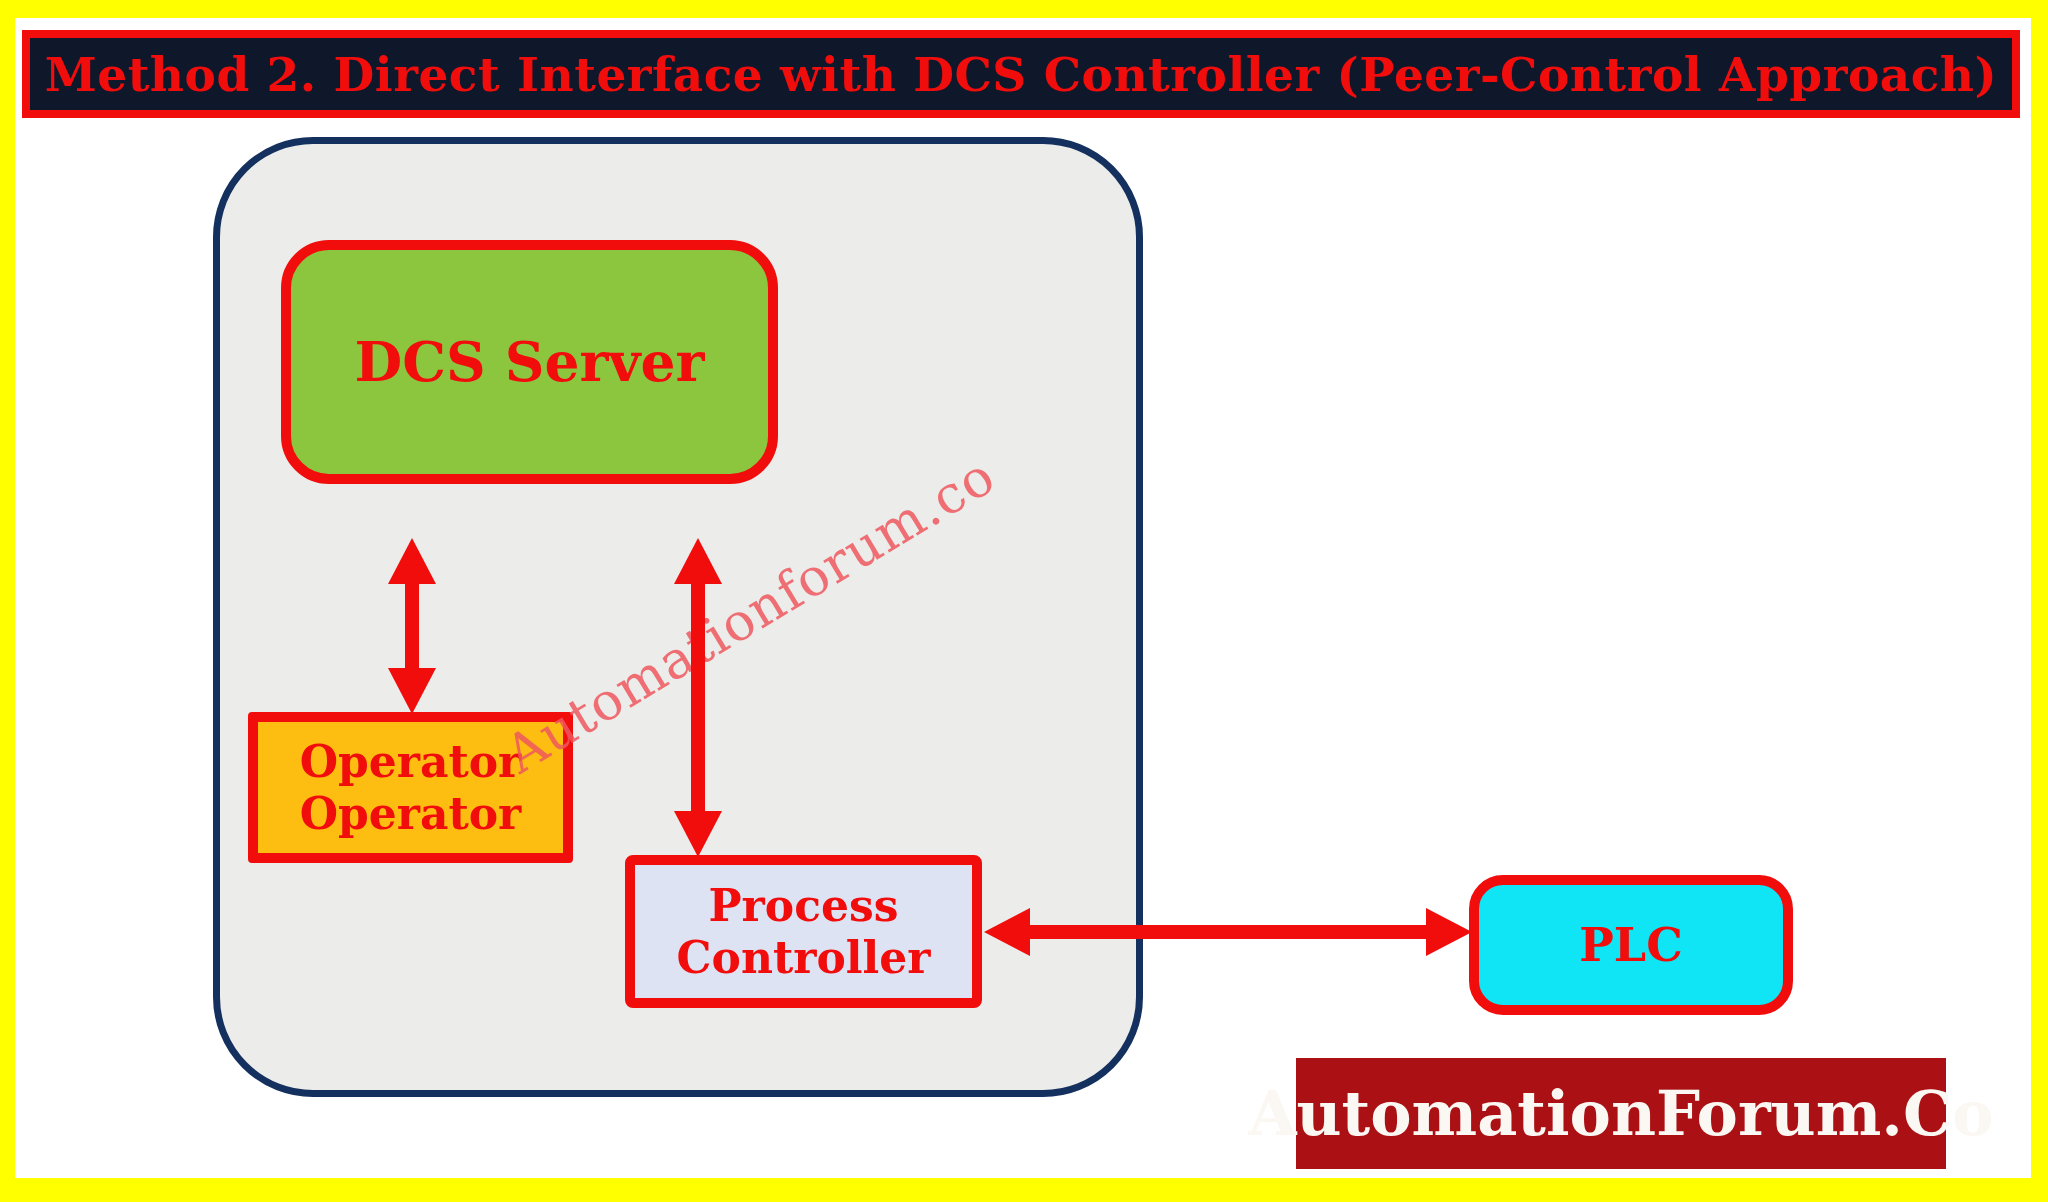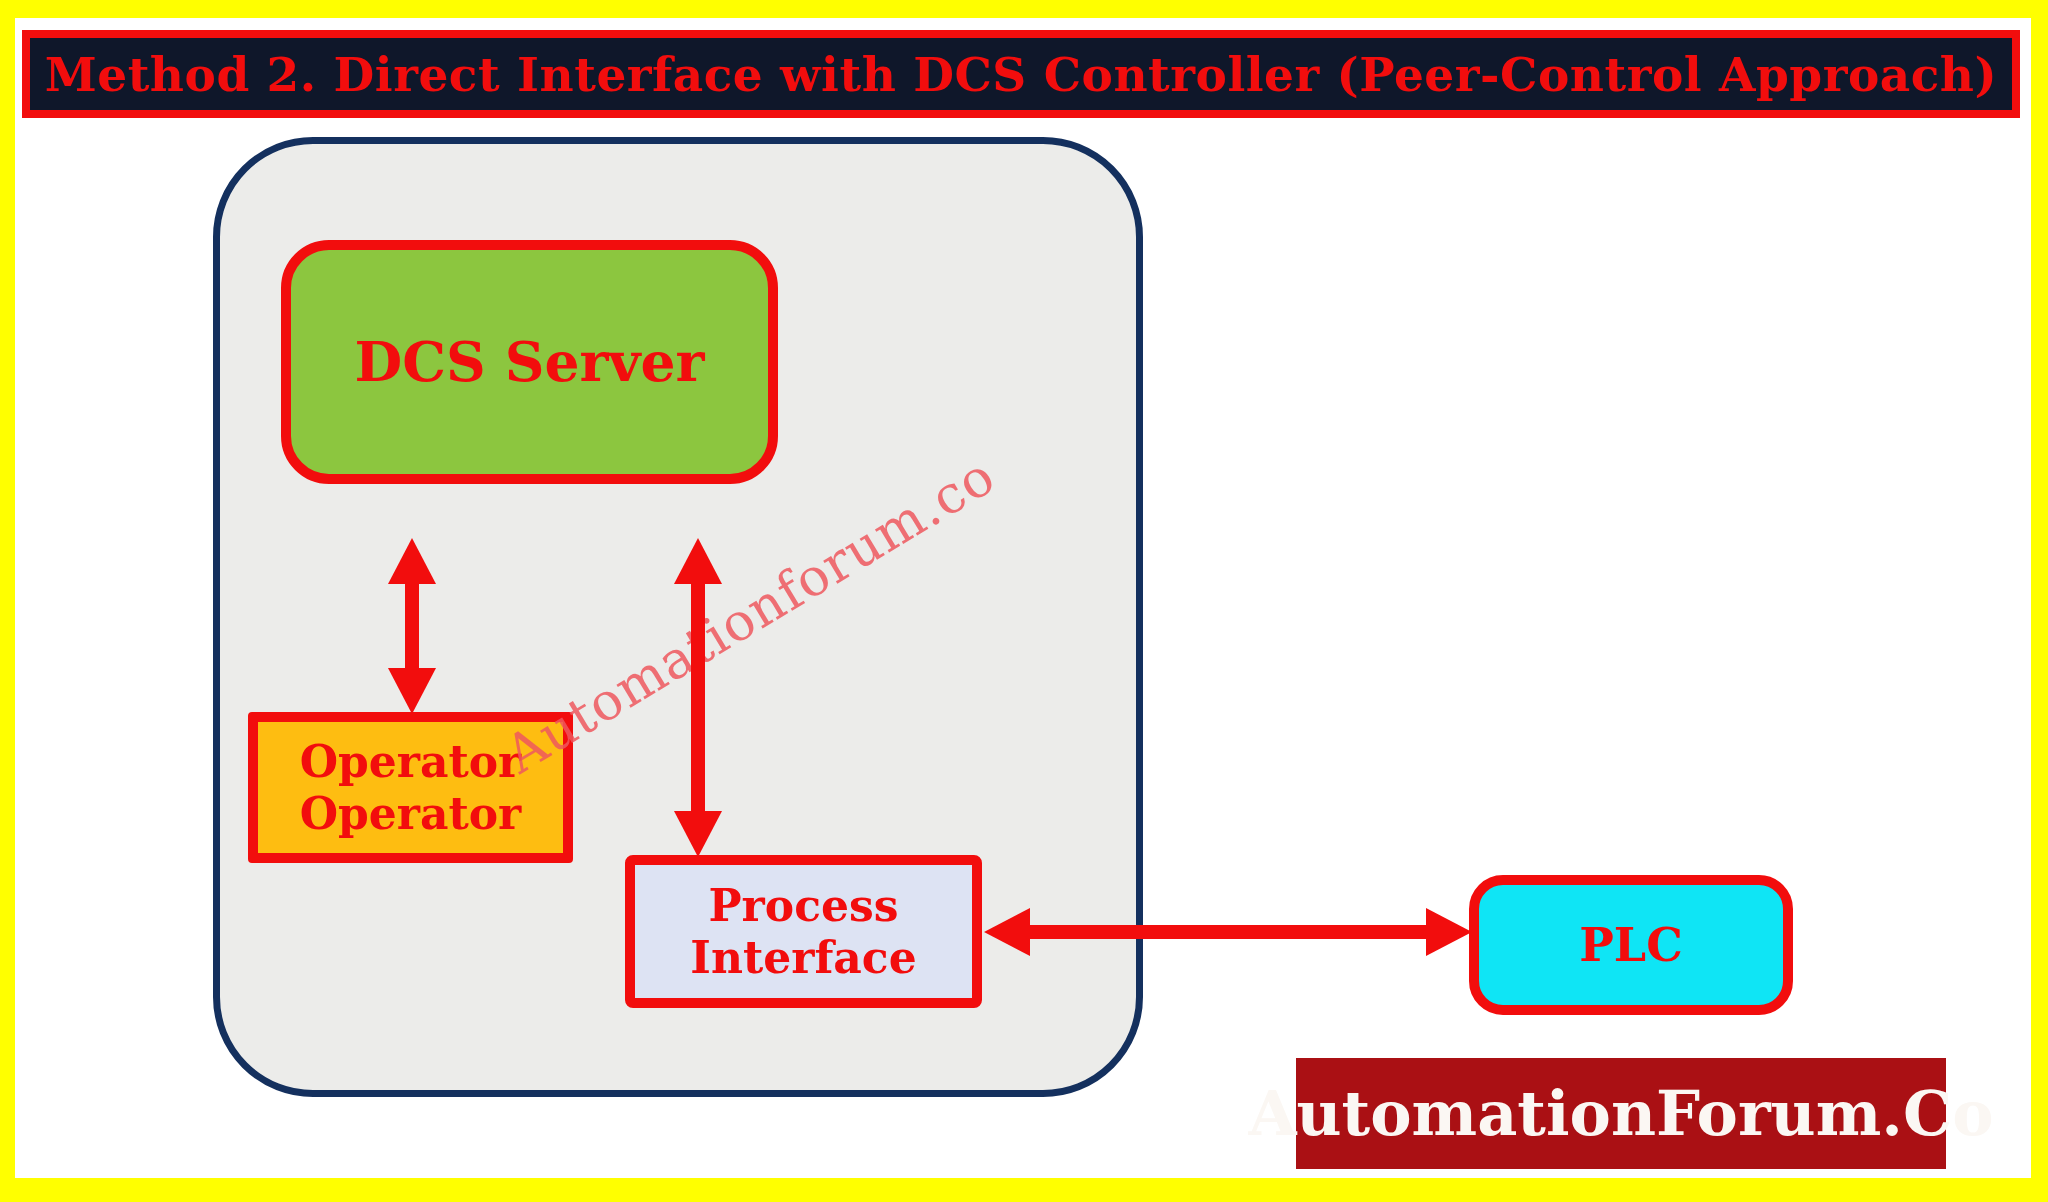--- a/index.html
+++ b/index.html
@@ -96,21 +96,21 @@
     <span>DCS Server</span>
   </div>
 
   <div class="node node-operator-station">
     <span>Operator</span>
     <span>Operator</span>
   </div>
 
   <div class="node node-process-controller">
     <span>Process</span>
-    <span>Interface</span>
+    <span>Controller</span>
   </div>
 
   <div class="node node-plc">
     <span>PLC</span>
   </div>
 
   <svg class="arrows" viewBox="0 0 2048 1202" xmlns="http://www.w3.org/2000/svg">
 
     <g fill="#F20D0D" stroke="#F20D0D">
       <line x1="412" y1="580" x2="412" y2="672" stroke-width="14"></line>

